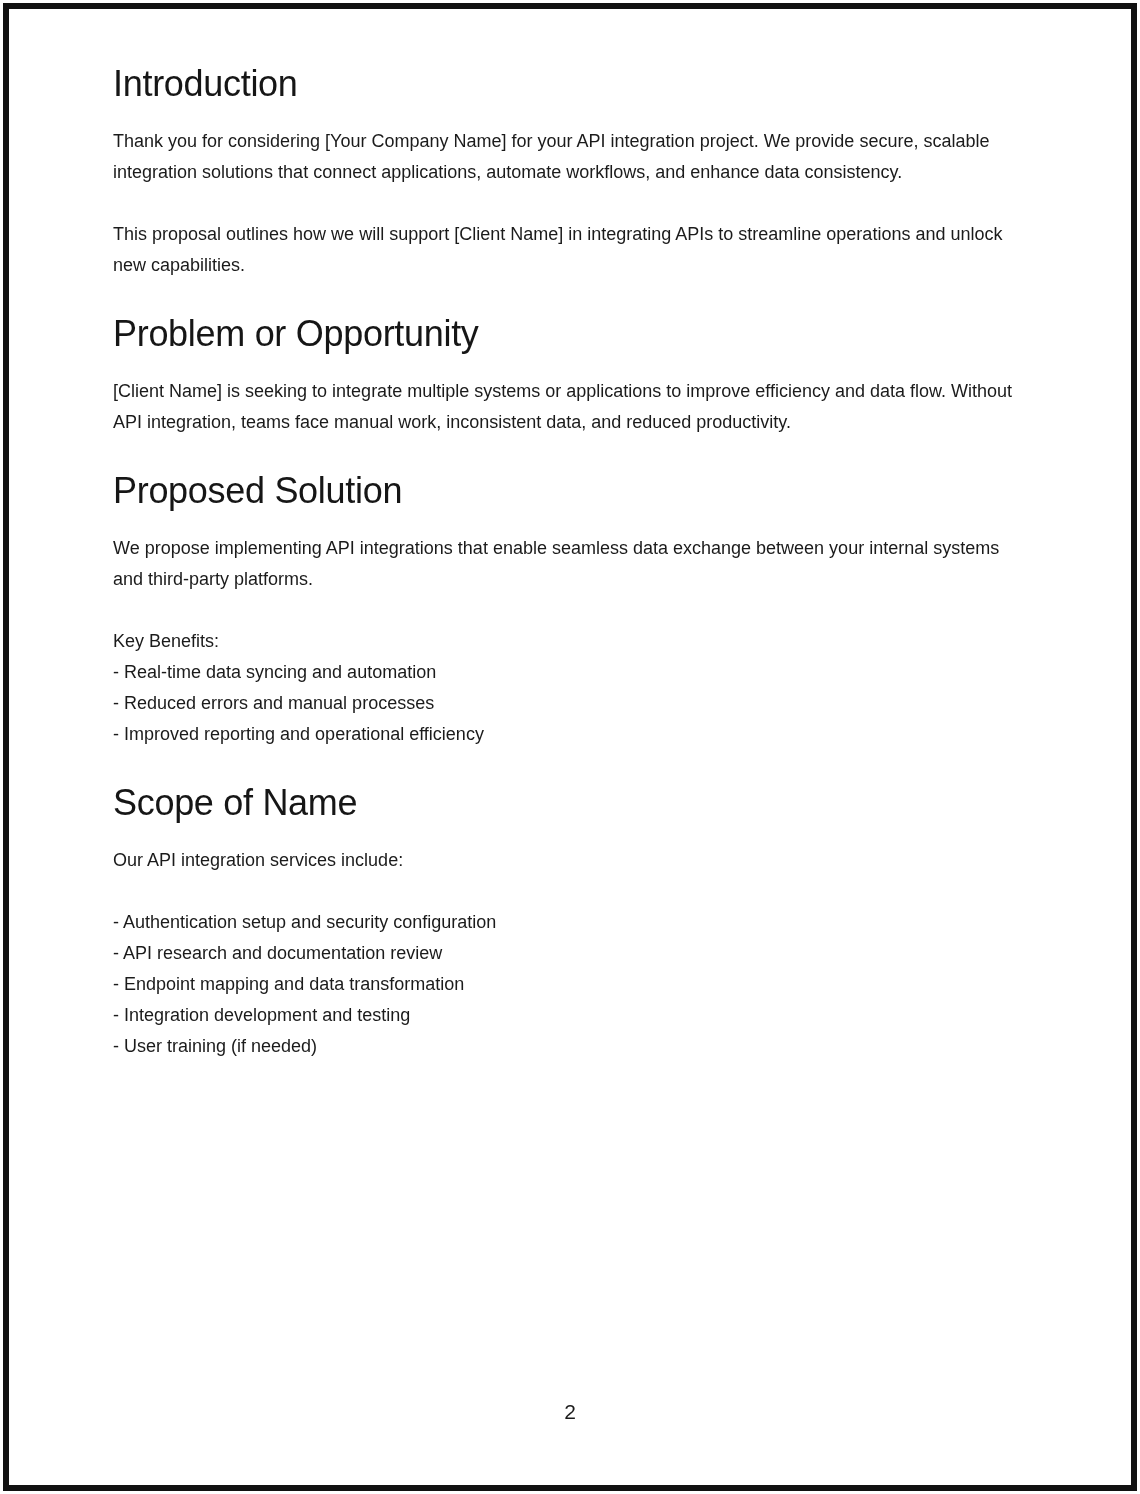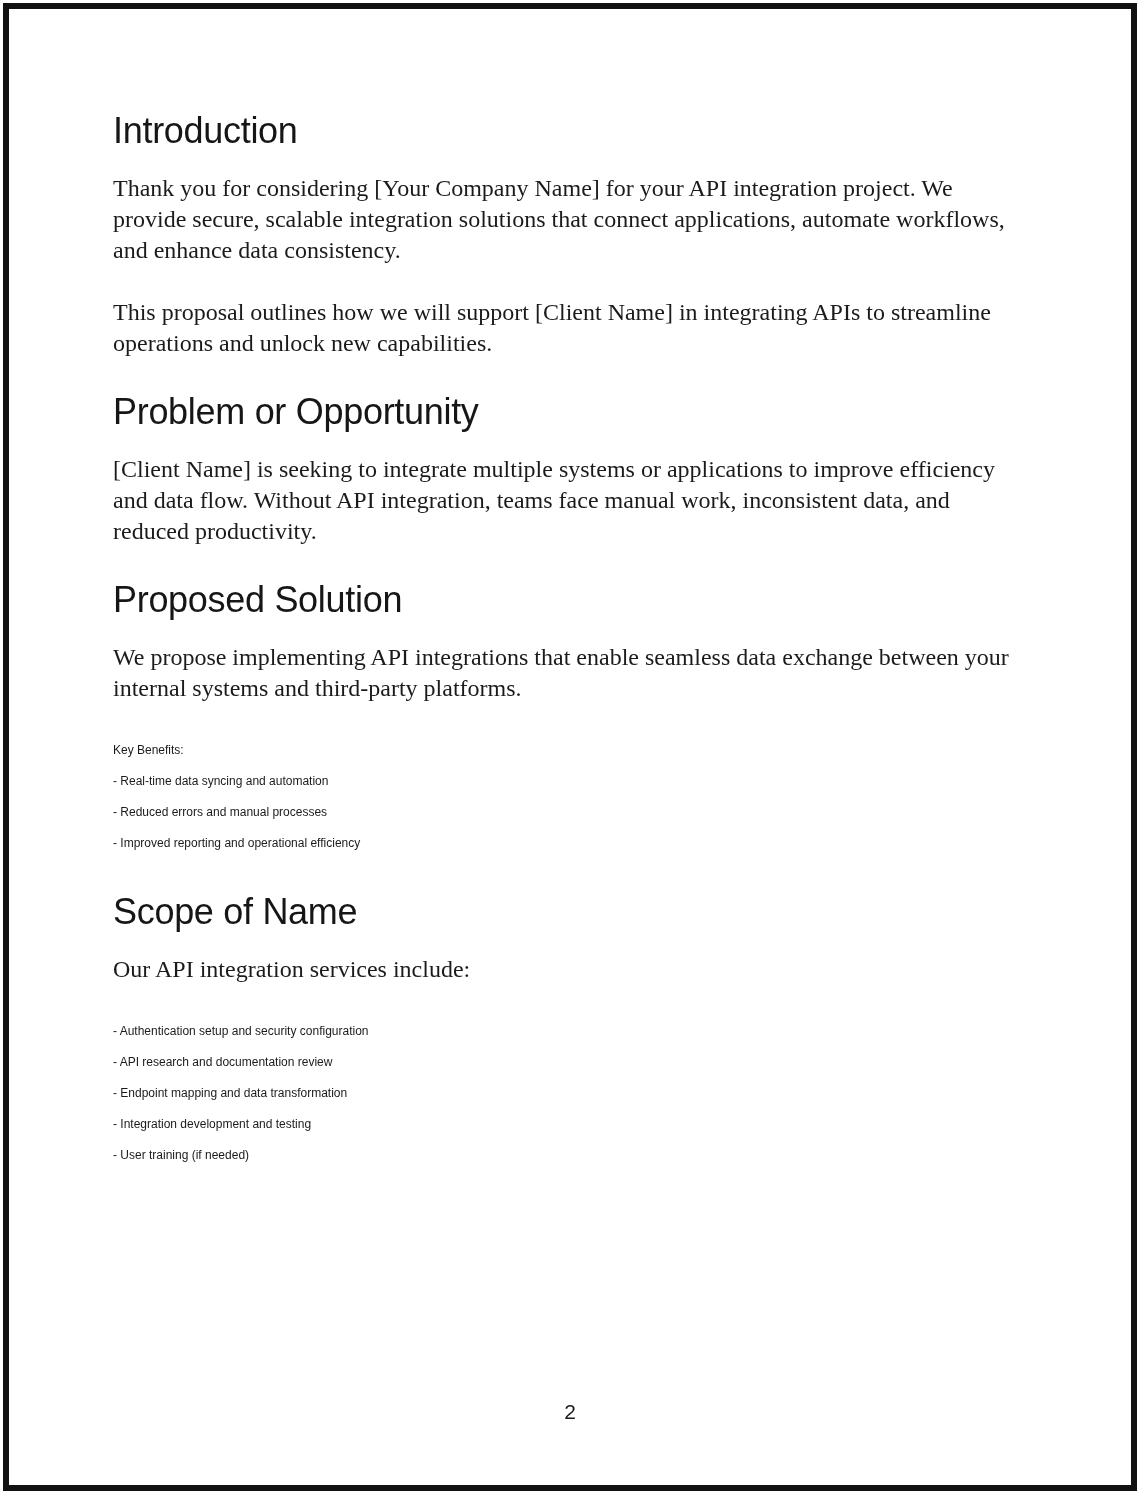--- a/index.html
+++ b/index.html
@@ -19,48 +19,47 @@
     color: #1b1b1b;
   }
   .page-frame {
     position: absolute;
     top: 3px; left: 3px; right: 3px; bottom: 3px;
     border: 6px solid #111111;
     box-sizing: border-box;
   }
   .content {
     position: absolute;
-    top: 0;
+    top: 16px;
     left: 113px;
     width: 905px;
-    padding-top: 109px;
+    padding-top: 46px;
     box-sizing: content-box;
   }
   h1 {
     font-size: 36px;
     line-height: 44px;
     font-weight: 400;
     letter-spacing: -0.3px;
     color: #161616;
     margin: 31px 0 20px 0;
   }
   h1.first {
     margin-top: 0;
   }
   p {
-    font-size: 24px;
+    font-size: 18px;
     line-height: 31px;
     margin: 12px 0 31px 0;
-    font-family: Liberation Serif, serif;
   }
   .plain-list {
     margin: 0 0 31px 0;
   }
   .plain-list .line {
-    font-size: 12px;
+    font-size: 18px;
     line-height: 31px;
   }
   .page-number {
     position: absolute;
     top: 1396px;
     left: 0;
     width: 100%;
     text-align: center;
     font-size: 21px;
     line-height: 31px;

